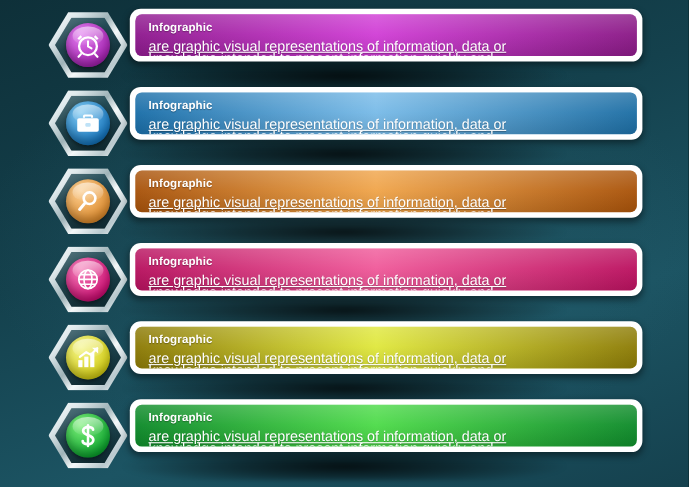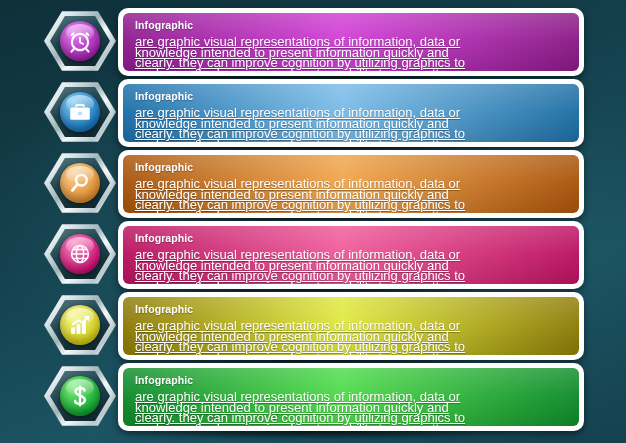--- a/index.html
+++ b/index.html
@@ -84,21 +84,21 @@
     pointer-events: none;
   }
   .orb svg { position: relative; z-index: 2; display: block; }
 
   
   .bar-frame {
     position: absolute;
     left: 118px;
     top: 4px;
     width: 466px;
-    height: 68px;
+    height: 48px;
     background: #ffffff;
     border-radius: 10px;
     box-shadow: 0 3px 7px rgba(0,0,0,0.45);
     padding: 5px;
     box-sizing: border-box;
   }
   .bar {
     position: relative;
     width: 100%;
     height: 100%;

